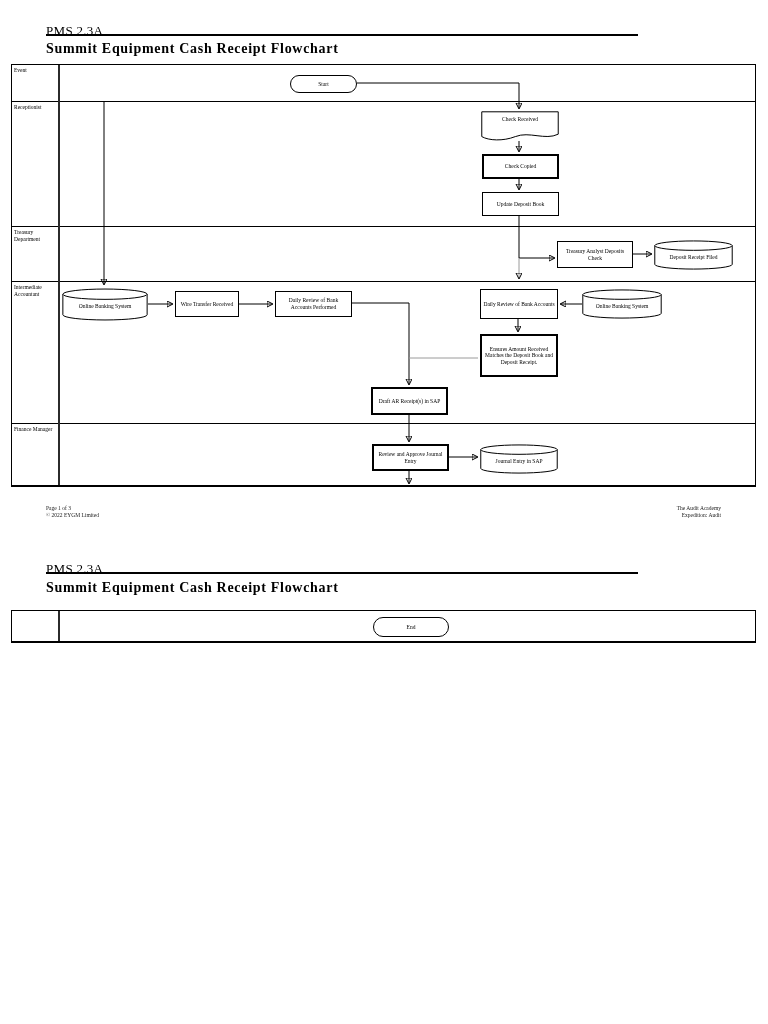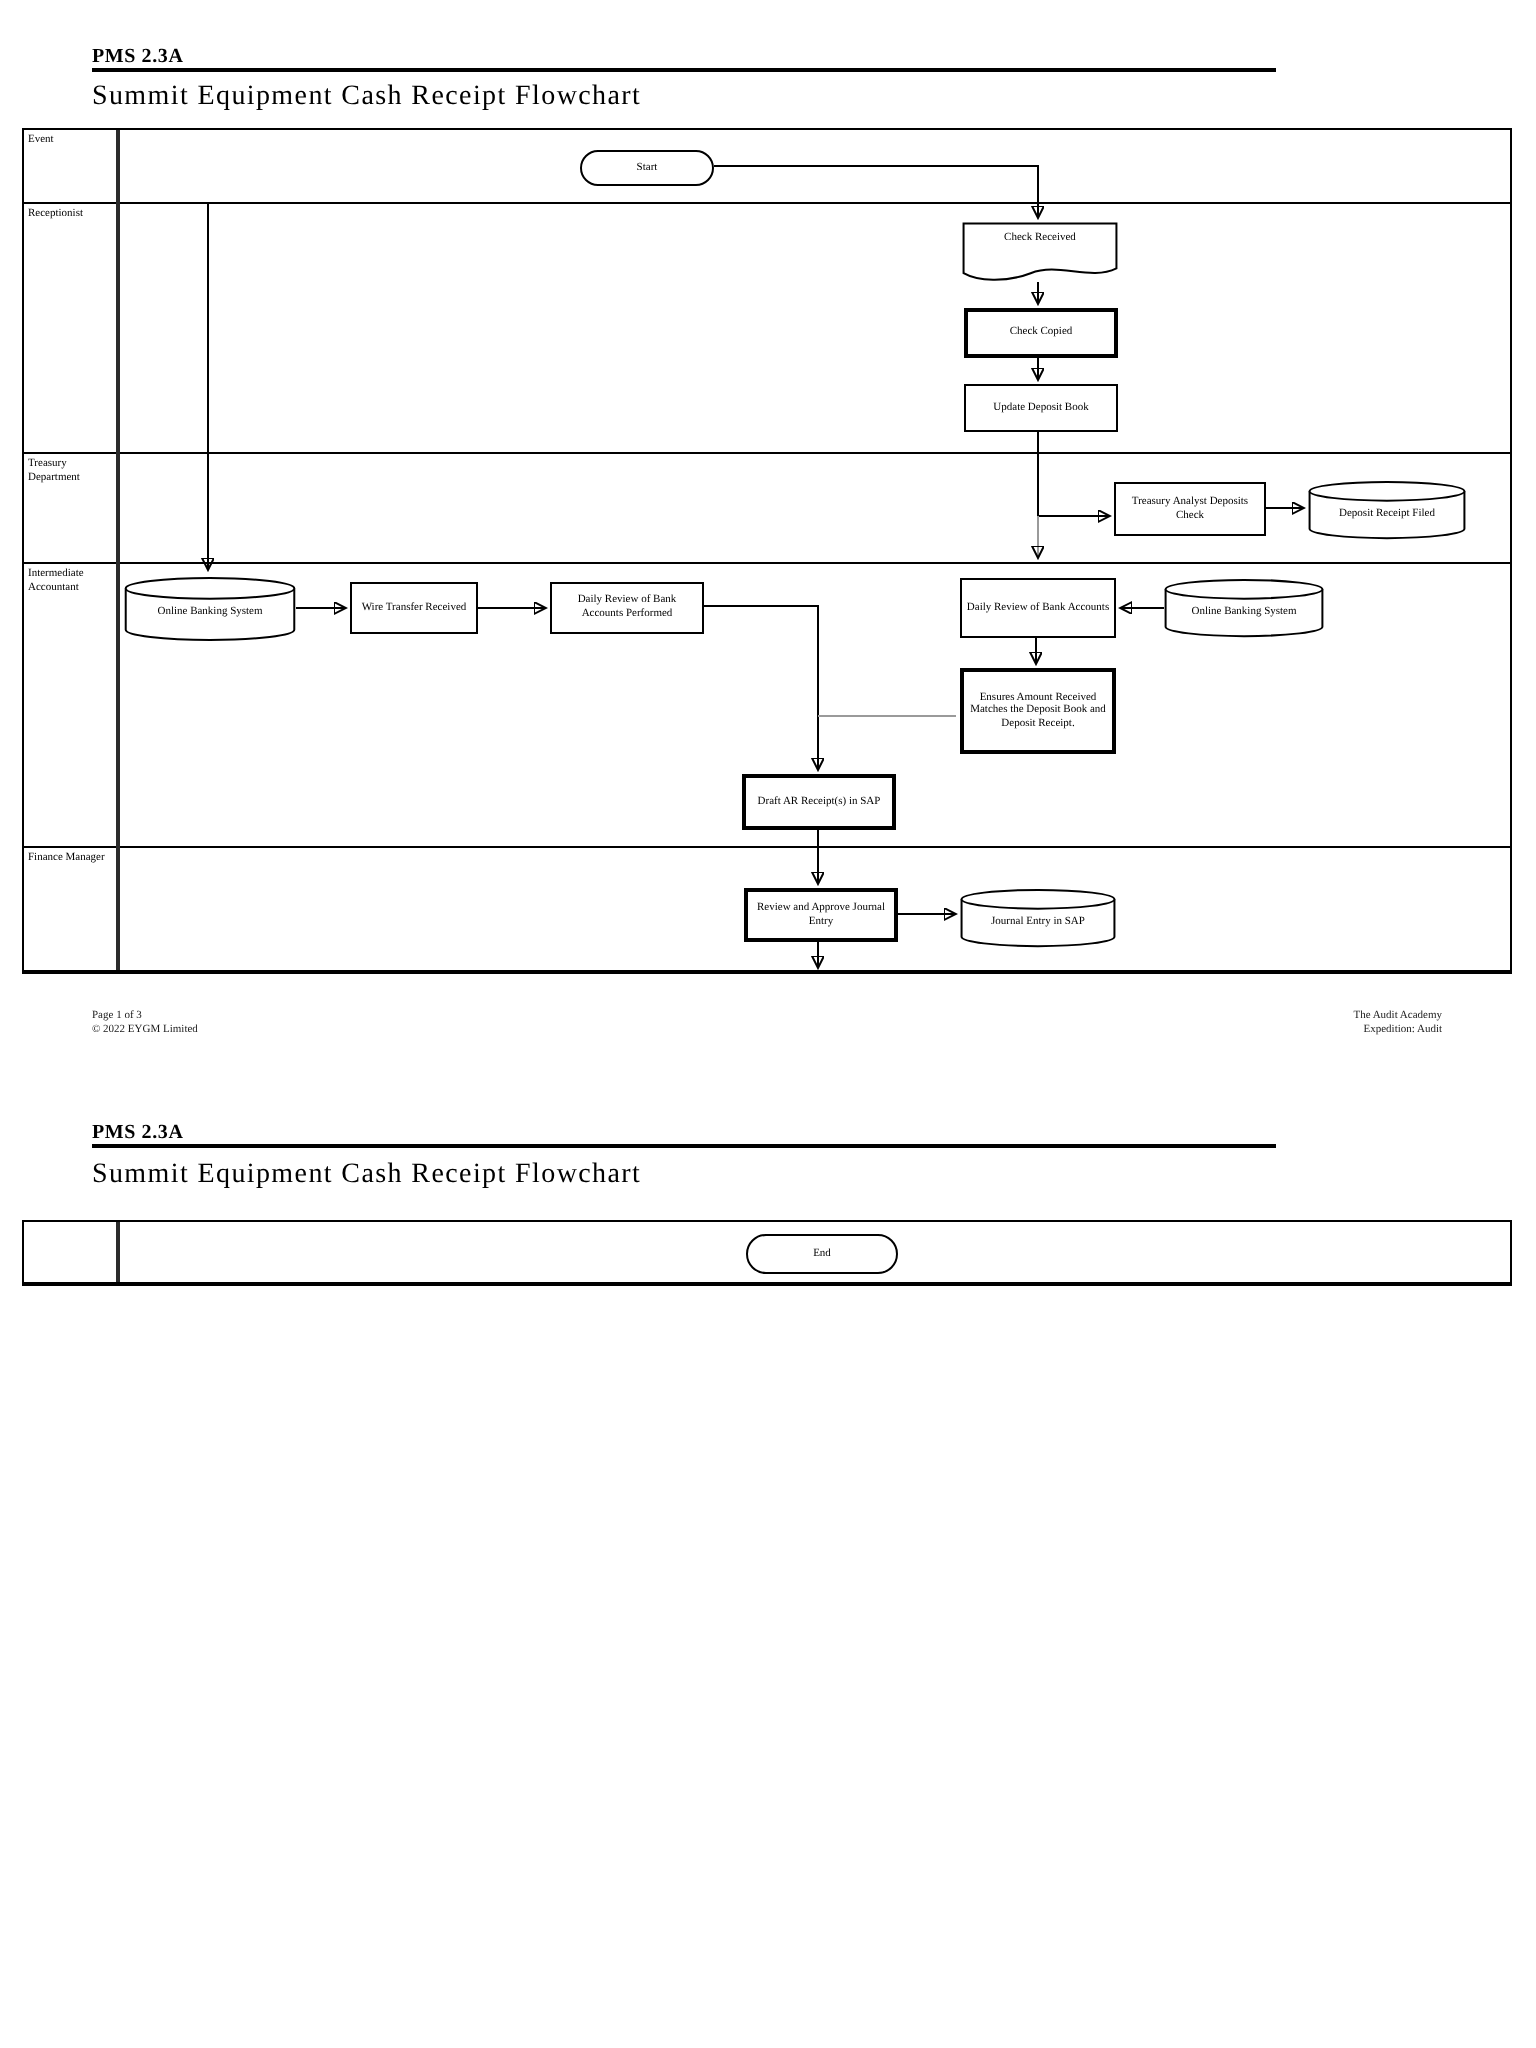--- a/index.html
+++ b/index.html
@@ -1,22 +1,22 @@
 <!DOCTYPE html>
 <html><head>
 <meta charset="utf-8">
 <style>
   * { margin:0; padding:0; box-sizing:border-box; }
   html,body { width:768px; height:1024px; background:#ffffff; }
   body { font-family:"Liberation Serif", serif; color:#000; position:relative; overflow:hidden; }
   .abs { position:absolute; }
 
-  .doc-code { font-size:10px; font-weight:bold; letter-spacing:.3px; }
+  .doc-code { font-size:13px; font-weight:normal; letter-spacing:.3px; }
   .rule { background:#000; height:2px; }
-  .doc-title { font-size:14px; font-weight:normal; letter-spacing:.7px; }
+  .doc-title { font-size:14px; font-weight:bold; letter-spacing:.7px; }
 
   .chart { position:absolute; border:1px solid #000; border-bottom-width:2px; background:#fff; }
   .lane-sep { position:absolute; left:0; width:100%; height:1px; background:#000; }
   .label-col-sep { position:absolute; top:0; bottom:0; left:46px; width:2px; background:#2b2b2b; }
   .lane-label { position:absolute; left:2px; width:42px; font-size:5.5px; line-height:1.25; padding-top:1px; }
 
   .node { position:absolute; display:flex; align-items:center; justify-content:center;
           text-align:center; font-size:5.5px; line-height:1.2; }
   .node > span { position:relative; z-index:1; padding:0 2px; }
   .process { border:1px solid #000; background:#fff; }

